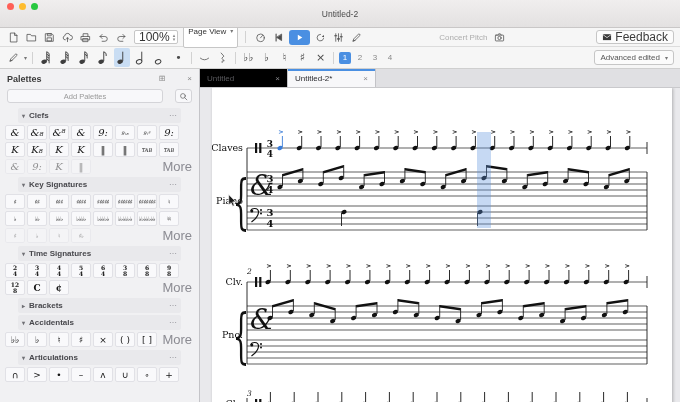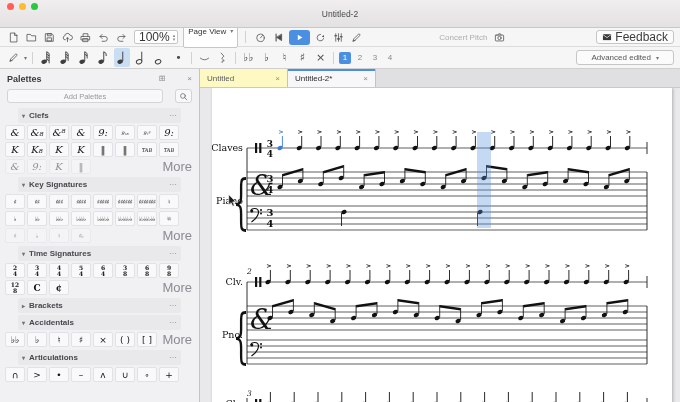--- a/index.html
+++ b/index.html
@@ -24,21 +24,21 @@
   .play svg{width:9px;height:9px}
   .cpitch{font-size:8px;color:#adadad;margin-left:70px;white-space:nowrap}
   .feedback{margin-left:auto;display:flex;align-items:center;gap:3px;border:1px solid #c6c6c6;background:#fcfcfc;border-radius:3px;height:14px;padding:0 5px;font-size:12px;color:#3c3c3c;white-space:nowrap}
   .fico svg{width:10px;height:10px;display:block}
   .dur{width:16px;height:19px}
   .dur svg{width:12px;height:15px}
   .dur.selected{background:#c9ddf3}
   .acc{font-family:"DejaVu Sans",sans-serif;font-size:11px}
   .voice{width:12px;height:12px;border-radius:2px;display:flex;align-items:center;justify-content:center;font-size:8px;color:#888}
   .voice.active{background:var(--accent);color:#fff}
-  .ws{margin-left:auto;display:flex;align-items:center;border:1px solid #c6c6c6;background:#fbfbfb;height:15px;border-radius:3px;padding:0 14px;gap:5px;font-size:8px;color:#555;white-space:nowrap}
+  .ws{margin-left:auto;display:flex;align-items:center;border:1px solid #c6c6c6;background:#fbfbfb;height:15px;border-radius:3px;padding:0 5px;gap:5px;font-size:8px;color:#555;white-space:nowrap}
   .main{display:flex;height:348px}
   .palettes{width:200px;background:#f1f1f3;border-right:1px solid #c4c4c8;display:flex;flex-direction:column;overflow:hidden}
   .phead{height:19px;display:flex;align-items:center;padding:0 7px;gap:22px}
   .phead .pt{font-size:9px;font-weight:bold;color:#3a3a3a;flex:1}
   .phicon{color:#8a8a8a;font-size:8px}
   .addrow{display:flex;gap:12px;padding:1px 7px 3px}
   .addbtn{flex:1;height:14px;border:1px solid #d4d4d8;border-radius:3px;background:#f8f8fa;color:#999;font-size:7.5px;display:flex;align-items:center;justify-content:center}
   .searchbtn{width:17px;height:14px;border:1px solid #d4d4d8;border-radius:3px;background:#f8f8fa;display:flex;align-items:center;justify-content:center}
   .sic svg{width:9px;height:9px;display:block}
   .psections{flex:1;overflow:hidden;padding:0 5px}
@@ -48,21 +48,21 @@
   .pgrid{display:flex;flex-wrap:wrap;gap:2px;padding:1px 0;align-items:center}
   .pcell{width:20px;height:15px;background:#f9f9fb;border:1px solid #e1e1e6;border-radius:2px;display:flex;align-items:center;justify-content:center;overflow:hidden;color:#141414}
   .pcell.clef{font-family:"DejaVu Serif",serif;font-style:italic;font-size:10px}
   .pcell.key{font-size:6px;letter-spacing:-0.5px;font-family:"DejaVu Sans",sans-serif}
   .pcell.time{flex-direction:column;font-family:"DejaVu Serif",serif;font-weight:bold;font-size:6px;line-height:6px}
   .pcell.acc,.pcell.art{font-size:9px;font-family:"DejaVu Sans",sans-serif}
   .pcell.faded{opacity:.45}
   .pmore{margin-left:auto;font-size:13px;color:#8b8b92;padding-right:2px}
   .score-col{flex:1;display:flex;flex-direction:column;min-width:0}
   .tabbar{height:19px;background:#e0e0e3;display:flex;border-bottom:1px solid #c9c9cc}
-  .tab{width:88px;display:flex;align-items:center;gap:4px;padding:0 7px;font-size:8px;color:#5a5a5e;background:#fef9c3;border-right:1px solid #c3c3c7;position:relative}
+  .tab{width:88px;display:flex;align-items:center;gap:4px;padding:0 7px;font-size:8px;color:#5a5a5e;background:#000000;border-right:1px solid #c3c3c7;position:relative}
   .tab .lbl{flex:1;overflow:hidden;white-space:nowrap}
   .tab .x{color:#8a8a8e;font-size:8px}
   .tab.active{background:#f7f7f9;color:#2a2a2e}
   .tab.active::after{content:"";position:absolute;left:0;right:0;top:0;height:2px;background:var(--accent)}
   .canvas{flex:1;position:relative;background:#e9e9ec;overflow:hidden}
   .page{position:absolute;left:12px;top:0;width:460px;height:329px;background:#fff;box-shadow:1px 0 3px rgba(0,0,0,.25)}
   .page svg{display:block}
   .mouse{position:absolute;left:28px;top:106px;width:9px;height:13px;z-index:4}
 </style>
 </head>

